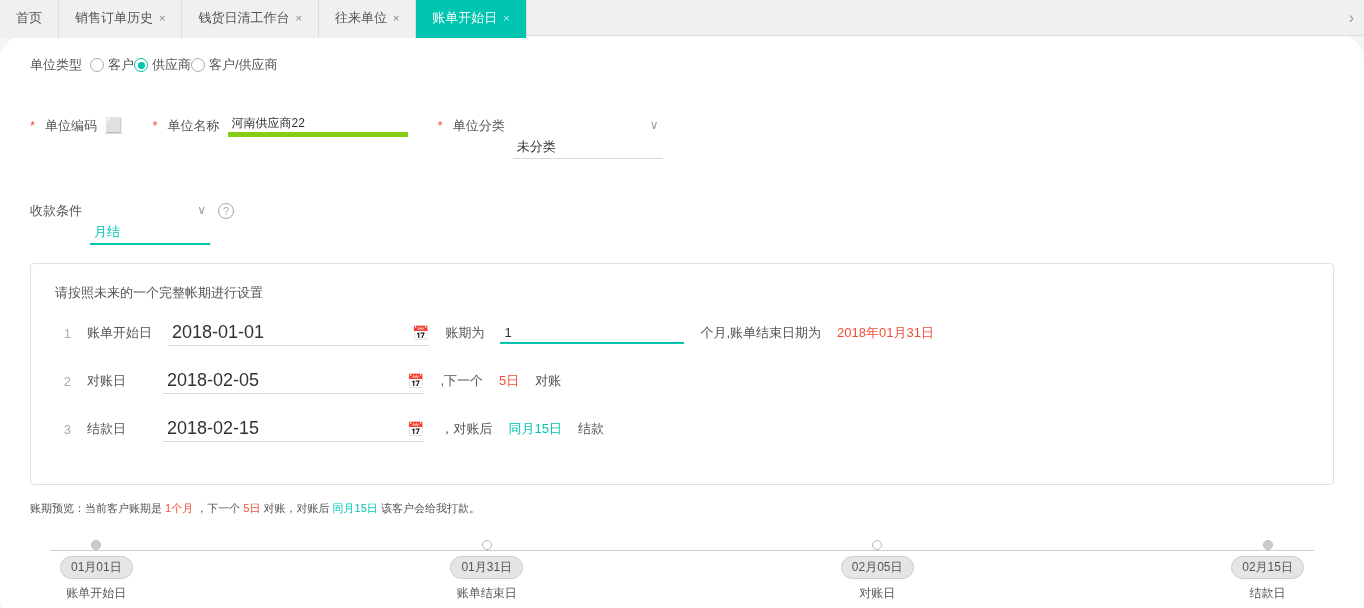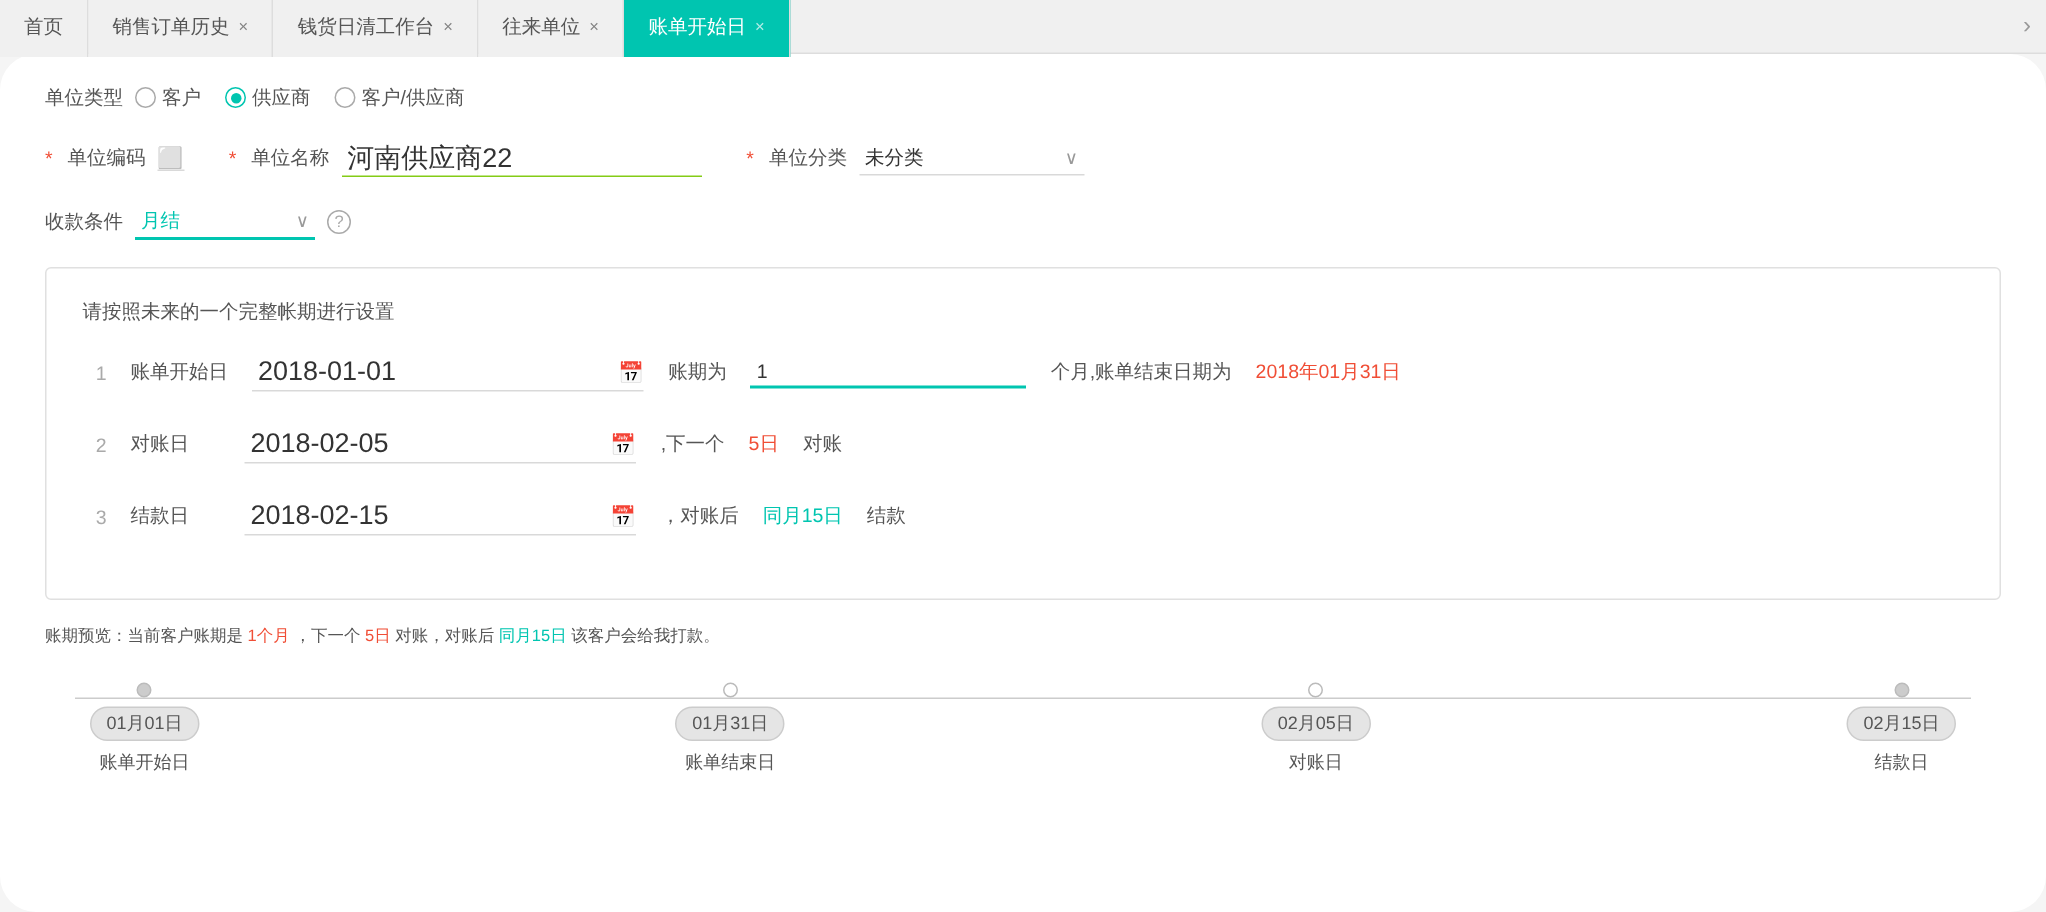--- a/index.html
+++ b/index.html
@@ -67,21 +67,20 @@
     .form-label {
       color: #555;
       white-space: nowrap;
     }
     .required-star {
       color: #f04e36;
       margin-right: 2px;
     }
     .radio-group {
       display: flex;
-      gap: 16px;
       align-items: center;
     }
     .radio-item {
       display: flex;
       align-items: center;
       gap: 4px;
       cursor: pointer;
       color: #555;
     }
     .radio-circle {
@@ -100,24 +99,24 @@
       content: '';
       width: 7px;
       height: 7px;
       border-radius: 50%;
       background: #00c5b0;
     }
 
     
     .text-input {
       border: none;
-      border-bottom: 1px solid #84cc16;
+      border-bottom: 5px solid #84cc16;
       outline: none;
       padding: 2px 4px;
-      font-size: 18px;
+      font-size: 12px;
       color: #333;
       background: transparent;
       min-width: 100px;
     }
 
     .input-with-icon {
       display: flex;
       align-items: center;
       border-bottom: 1px solid #d9d9d9;
       gap: 4px;
@@ -141,20 +140,21 @@
       align-items: center;
       border-bottom: 1px solid #d9d9d9;
       gap: 4px;
       min-width: 120px;
       cursor: pointer;
       padding: 2px 4px;
     }
     .select-field .select-text {
       flex: 1;
       color: #333;
+      margin-top: 44px;
     }
     .chevron-icon { color: #999; font-size: 12px; }
 
     
     .payment-select {
       border-bottom: 2px solid #00c5b0;
     }
     .payment-select .select-text {
       color: #00c5b0;
     }

